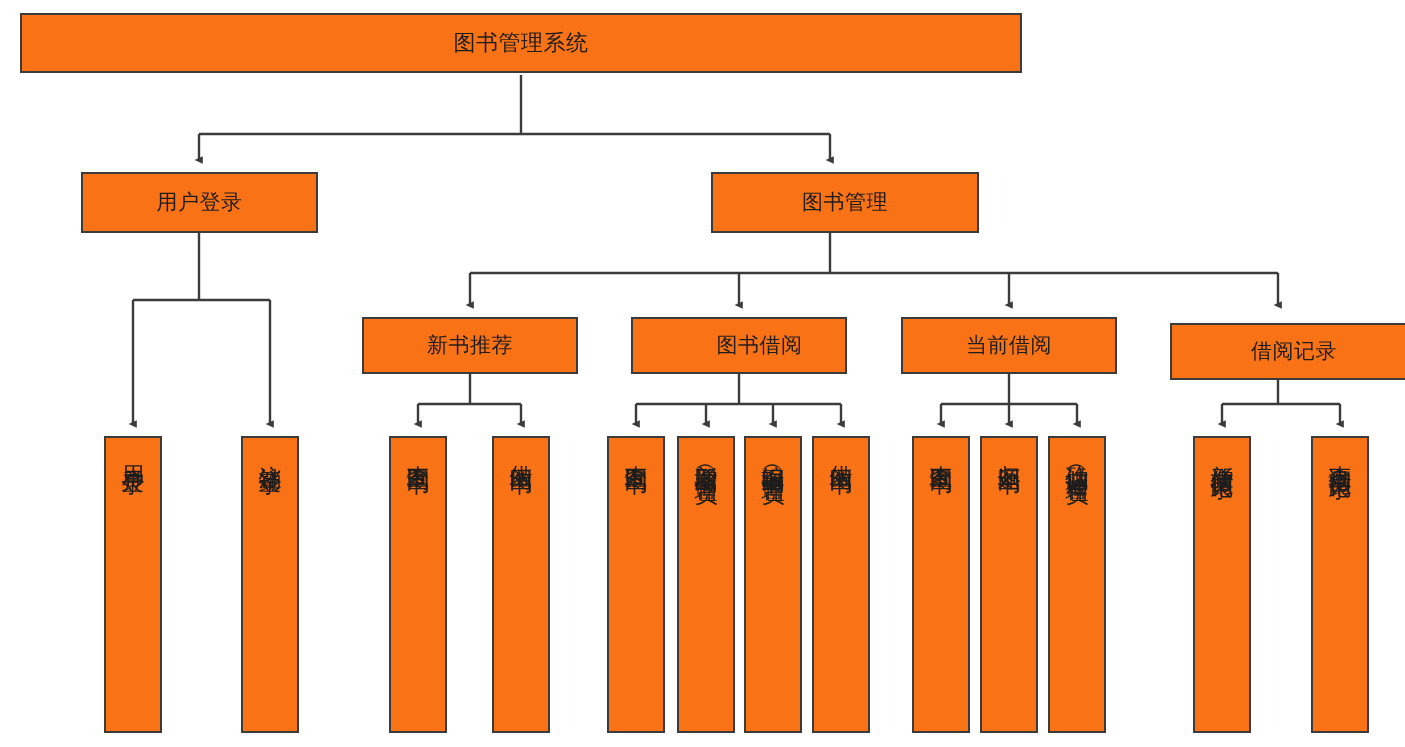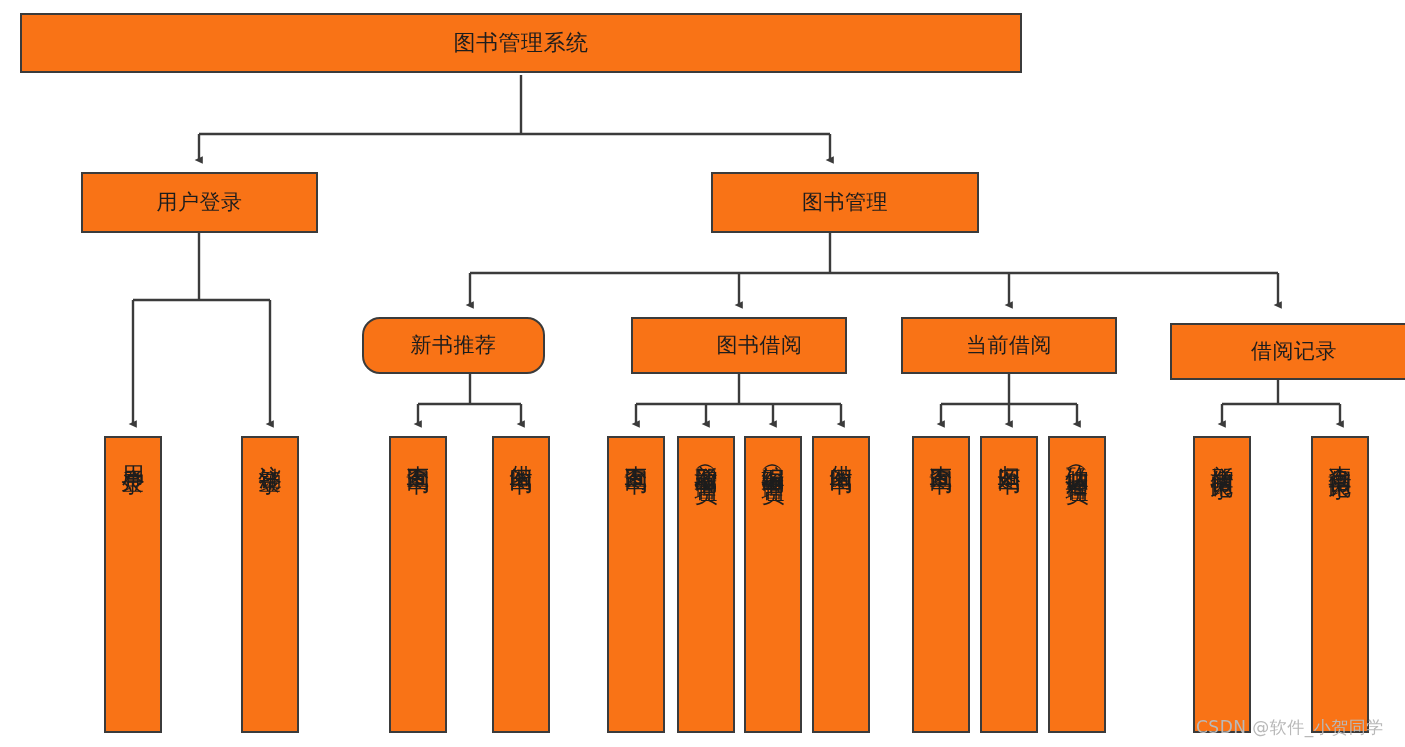--- a/index.html
+++ b/index.html
@@ -137,21 +137,21 @@
     <span class="node-label">图书管理系统</span>
   </div>
 
   <div class="node horizontal" style="left:81px; top:172px; width:237px; height:61px;">
     <span class="node-label">用户登录</span>
   </div>
   <div class="node horizontal" style="left:711px; top:172px; width:268px; height:61px;">
     <span class="node-label">图书管理</span>
   </div>
 
-  <div class="node horizontal" style="left:362px; top:317px; width:183px; height:57px;border-radius:18px;">
+  <div class="node horizontal" style="left:362px; top:317px; width:216px; height:57px;">
     <span class="node-label">新书推荐</span>
   </div>
   <div class="node horizontal" style="left:631px; top:317px; width:216px; height:57px;padding-left:41px;">
     <span class="node-label">图书借阅</span>
   </div>
   <div class="node horizontal" style="left:901px; top:317px; width:216px; height:57px;">
     <span class="node-label">当前借阅</span>
   </div>
   <div class="node horizontal" style="left:1170px; top:323px; width:248px; height:57px;">
     <span class="node-label">借阅记录</span>
@@ -194,15 +194,14 @@
     <span class="node-label">确认归还（管理员）</span>
   </div>
 
   <div class="node vertical" style="left:1193px; top:436px; width:58px; height:297px;">
     <span class="node-label">新增借阅记录</span>
   </div>
   <div class="node vertical" style="left:1311px; top:436px; width:58px; height:297px;">
     <span class="node-label">查询借阅记录</span>
   </div>
 
-  <div class="watermark" style="left:1196px; top:716px;">CSDN @软件_小贺同学</div>
 
 </div>
 
 </body></html>

